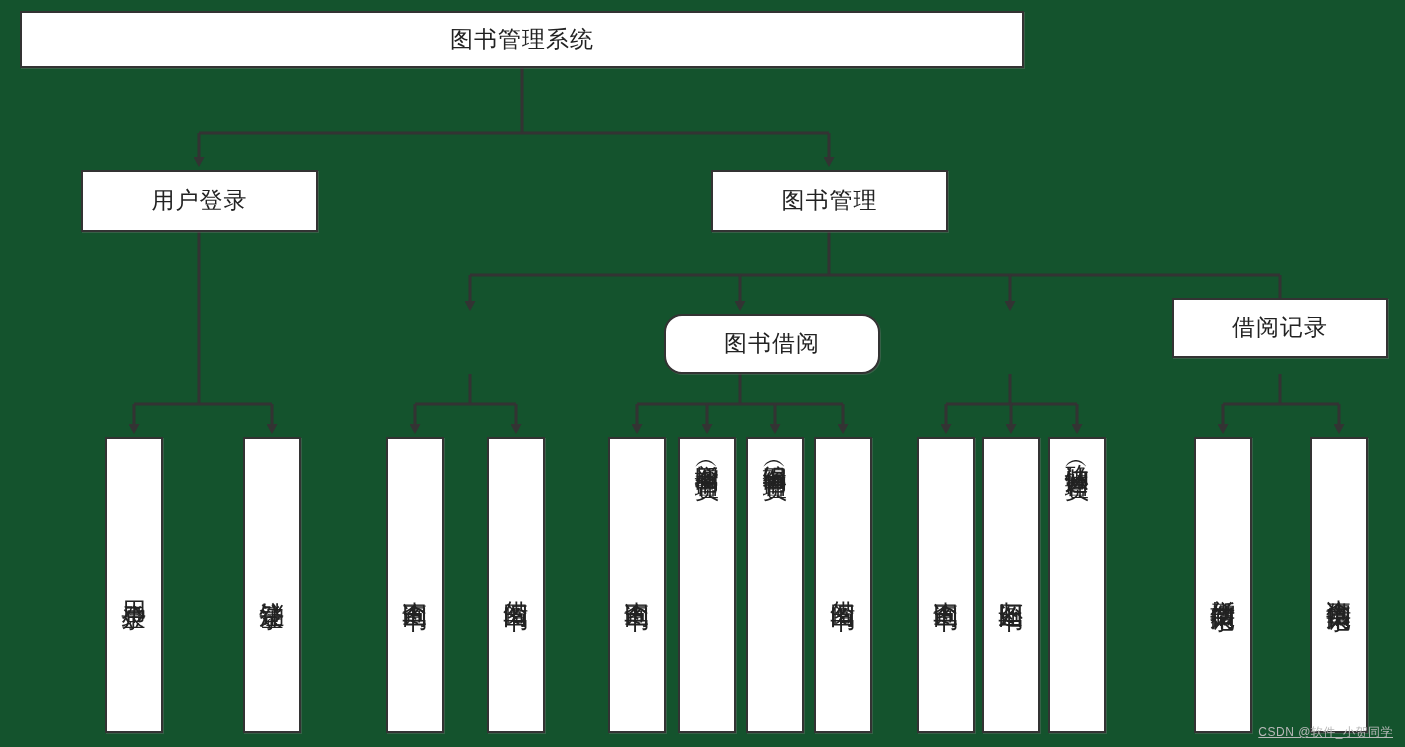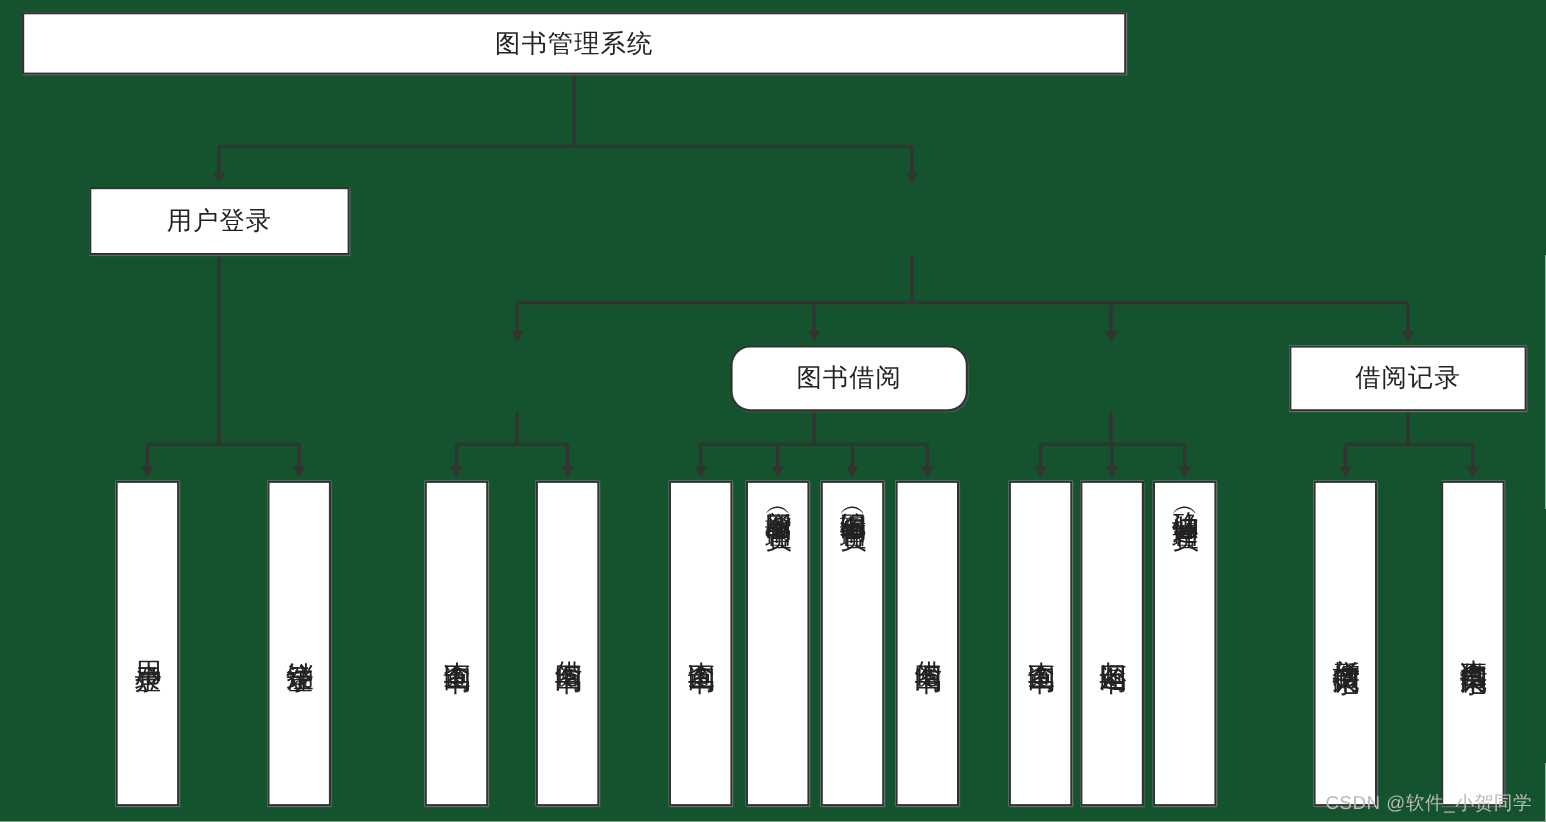--- a/index.html
+++ b/index.html
@@ -61,24 +61,25 @@
     font-size: 24px;
   }
   .node.vert.centered {
     align-items: center;
     padding-top: 0;
   }
   #watermark {
     position: absolute;
     right: 12px;
     bottom: 6px;
-    font-size: 17px;
+    font-size: 12px;
     color: #b9b9b9;
     letter-spacing: 0.5px;
     white-space: nowrap;
+    text-decoration: underline;
   }
 </style>
 </head>
 <body>
 
 <div id="canvas">
 
   <svg class="wires" viewBox="0 0 1405 747">
     <defs>
       <marker id="arrow" markerWidth="10" markerHeight="11" refX="1" refY="5.5" orient="auto" markerUnits="userSpaceOnUse">
@@ -129,25 +130,28 @@
     </g>
   </svg>
 
   <div class="node horiz" style="left: 20px; top: 11px; width: 1004px; height: 57px;">
     <span class="label">图书管理系统</span>
   </div>
 
   <div class="node horiz" style="left: 81px; top: 170px; width: 237px; height: 62px;">
     <span class="label">用户登录</span>
   </div>
+  <div class="node horiz" style="left: 711px; top: 170px; width: 237px; height: 62px;">
+    <span class="label">图书管理</span>
+  </div>
 
   <div class="node horiz" style="left: 664px; top: 314px; width: 216px; height: 60px; border-radius: 18px;">
     <span class="label">图书借阅</span>
   </div>
-  <div class="node horiz" style="left: 1172px; top: 314px; width: 216px; height: 60px;">
+  <div class="node horiz" style="left: 1172px; top: 298px; width: 216px; height: 60px;">
     <span class="label">借阅记录</span>
   </div>
 
   <div class="node vert centered" style="left: 105px; top: 437px; width: 58px; height: 296px;">
     <span class="label">用户登录</span>
   </div>
   <div class="node vert centered" style="left: 243px; top: 437px; width: 58px; height: 296px;">
     <span class="label">注销登录</span>
   </div>
   <div class="node vert centered" style="left: 386px; top: 437px; width: 58px; height: 296px;">

